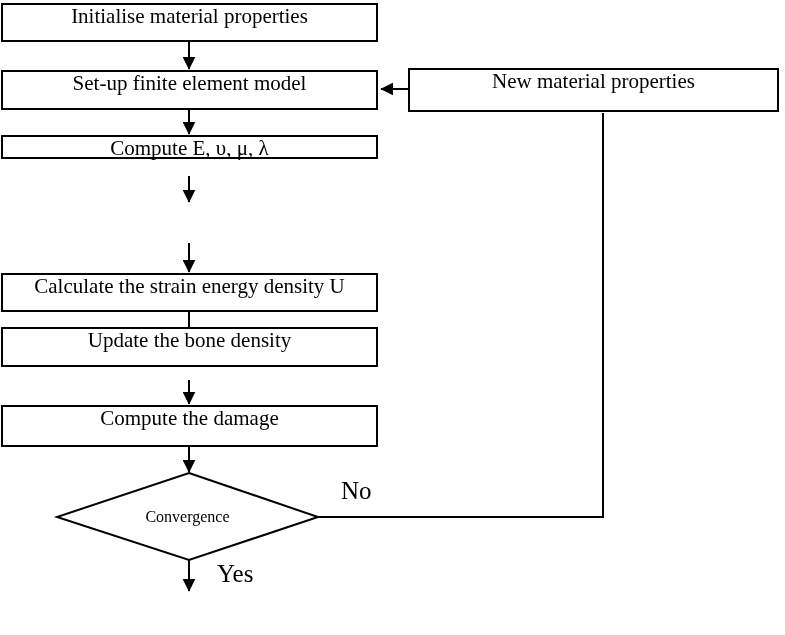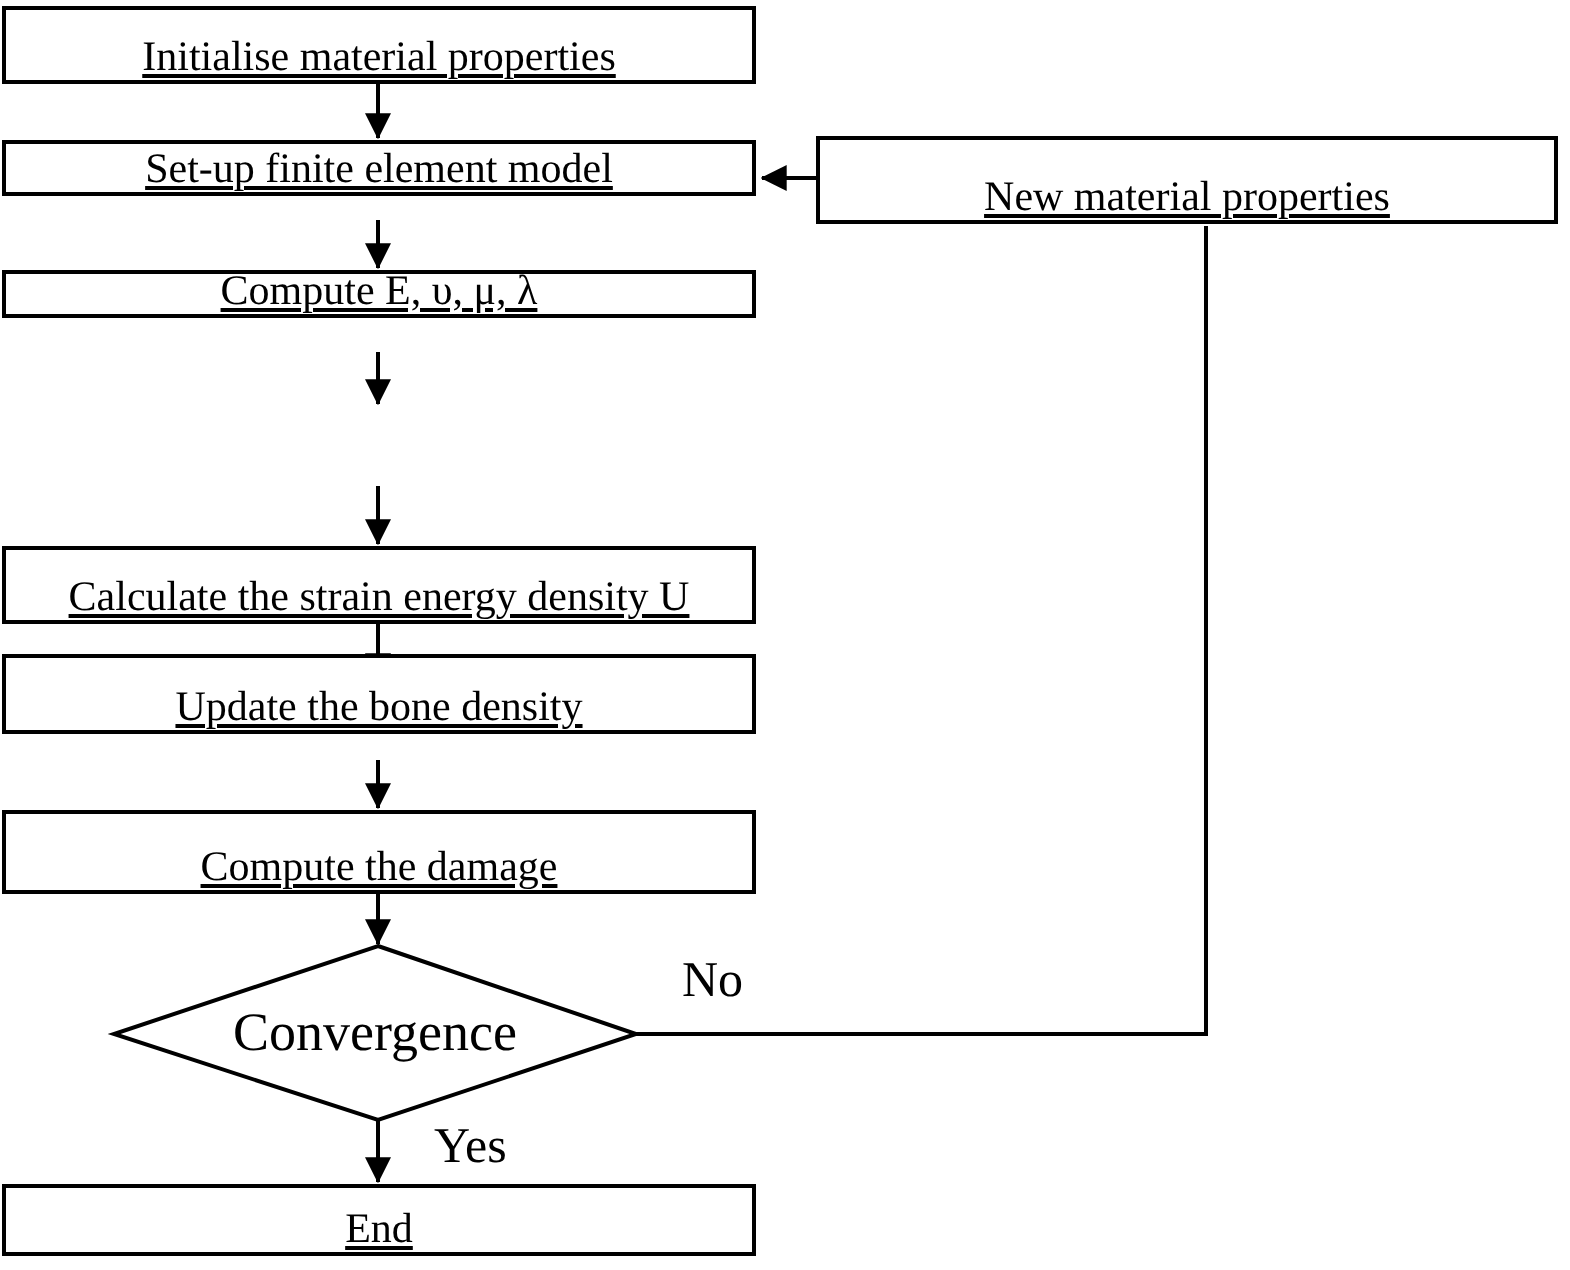--- a/index.html
+++ b/index.html
@@ -39,48 +39,47 @@
   .arrowhead-path {
     fill: var(--line, #000000);
     stroke: none;
   }
   .node {
     position: absolute;
     box-sizing: border-box;
     border: 2px solid var(--line, #000000);
     background: var(--node_fill, #ffffff);
     display: flex;
-    align-items: flex-end;
+    align-items: flex-start;
     justify-content: center;
     font-size: 21px;
     line-height: 1.1;
     text-align: center;
     white-space: nowrap;
-    text-decoration: underline;
   }
   .col {
     left: 1px;
     width: 377px;
   }
   .node--right {
     left: 408px;
     width: 371px;
     top: 68px;
     height: 44px;
   }
   .diamond-label {
     position: absolute;
     left: 57px;
     top: 473px;
     width: 261px;
     height: 87px;
     display: flex;
     align-items: center;
     justify-content: center;
-    font-size: 27px;
+    font-size: 16px;
   }
   .edge-label {
     position: absolute;
     font-size: 25px;
     line-height: 1.1;
   }
 </style>
 </head>
 <body>
 
@@ -102,21 +101,21 @@
     <line x1="189" y1="560" x2="189" y2="591" marker-end="url(#ah)"></line>
     <polyline points="318,517 603,517 603,113"></polyline>
     <line x1="408" y1="89" x2="381" y2="89" marker-end="url(#ah)"></line>
     <polygon class="diamond" points="189,473 318,517 189,560 57,517"></polygon>
   </svg>
 
   <div class="node col" style="top:3px;height:39px">
     <span>Initialise material properties</span>
   </div>
 
-  <div class="node col" style="top:70px;height:28px">
+  <div class="node col" style="top:70px;height:40px">
     <span>Set-up finite element model</span>
   </div>
 
   <div class="node col" style="top:135px;height:24px">
     <span>Compute E, υ, μ, λ</span>
   </div>
 
 
   <div class="node col" style="top:273px;height:39px">
     <span>Calculate the strain energy density U</span>
@@ -131,21 +130,18 @@
   </div>
 
   <div class="node node--right">
     <span>New material properties</span>
   </div>
 
   <div class="diamond-label">
     <span>Convergence</span>
   </div>
 
-  <div class="node col" style="top:592px;height:36px">
-    <span>End</span>
-  </div>
 
   <div class="edge-label" style="left:341px;top:477px">No</div>
 
   <div class="edge-label" style="left:217px;top:560px">Yes</div>
 
 </div>
 
 </body></html>

